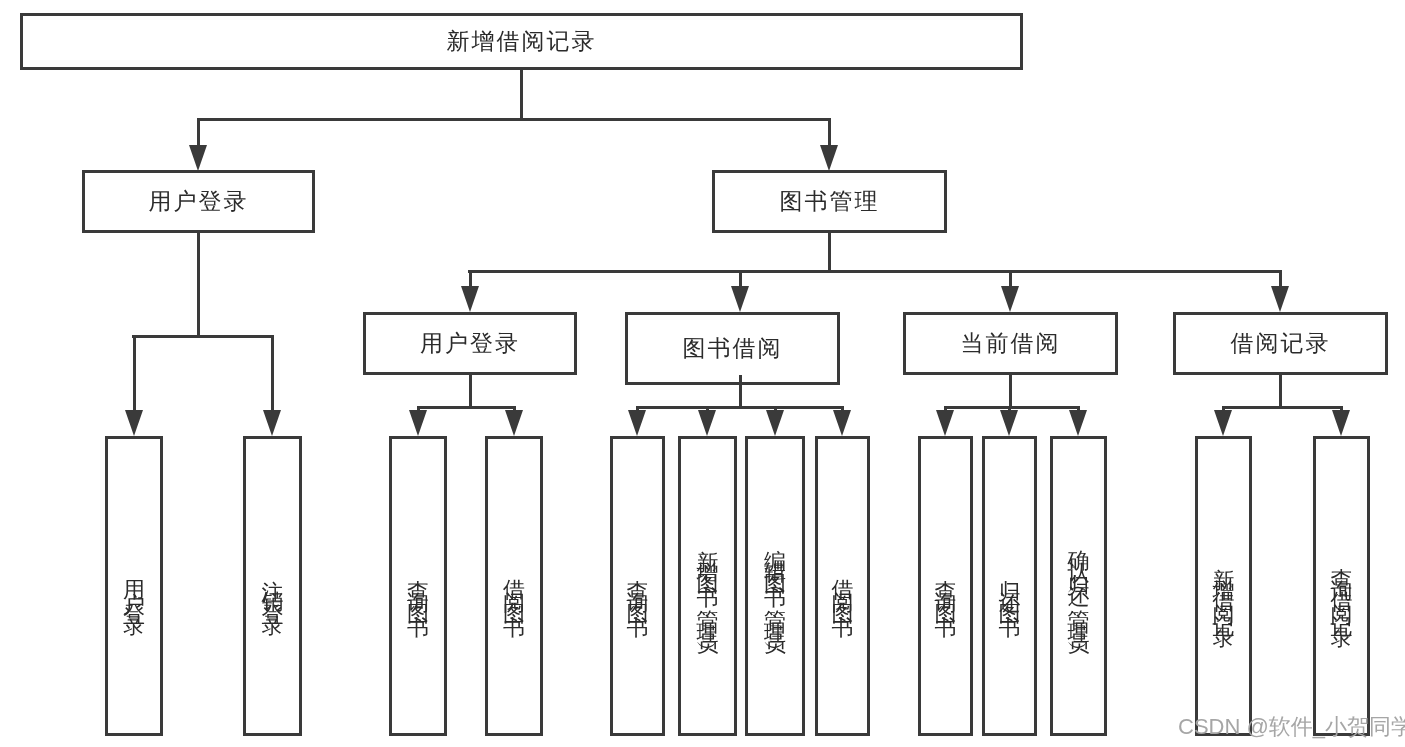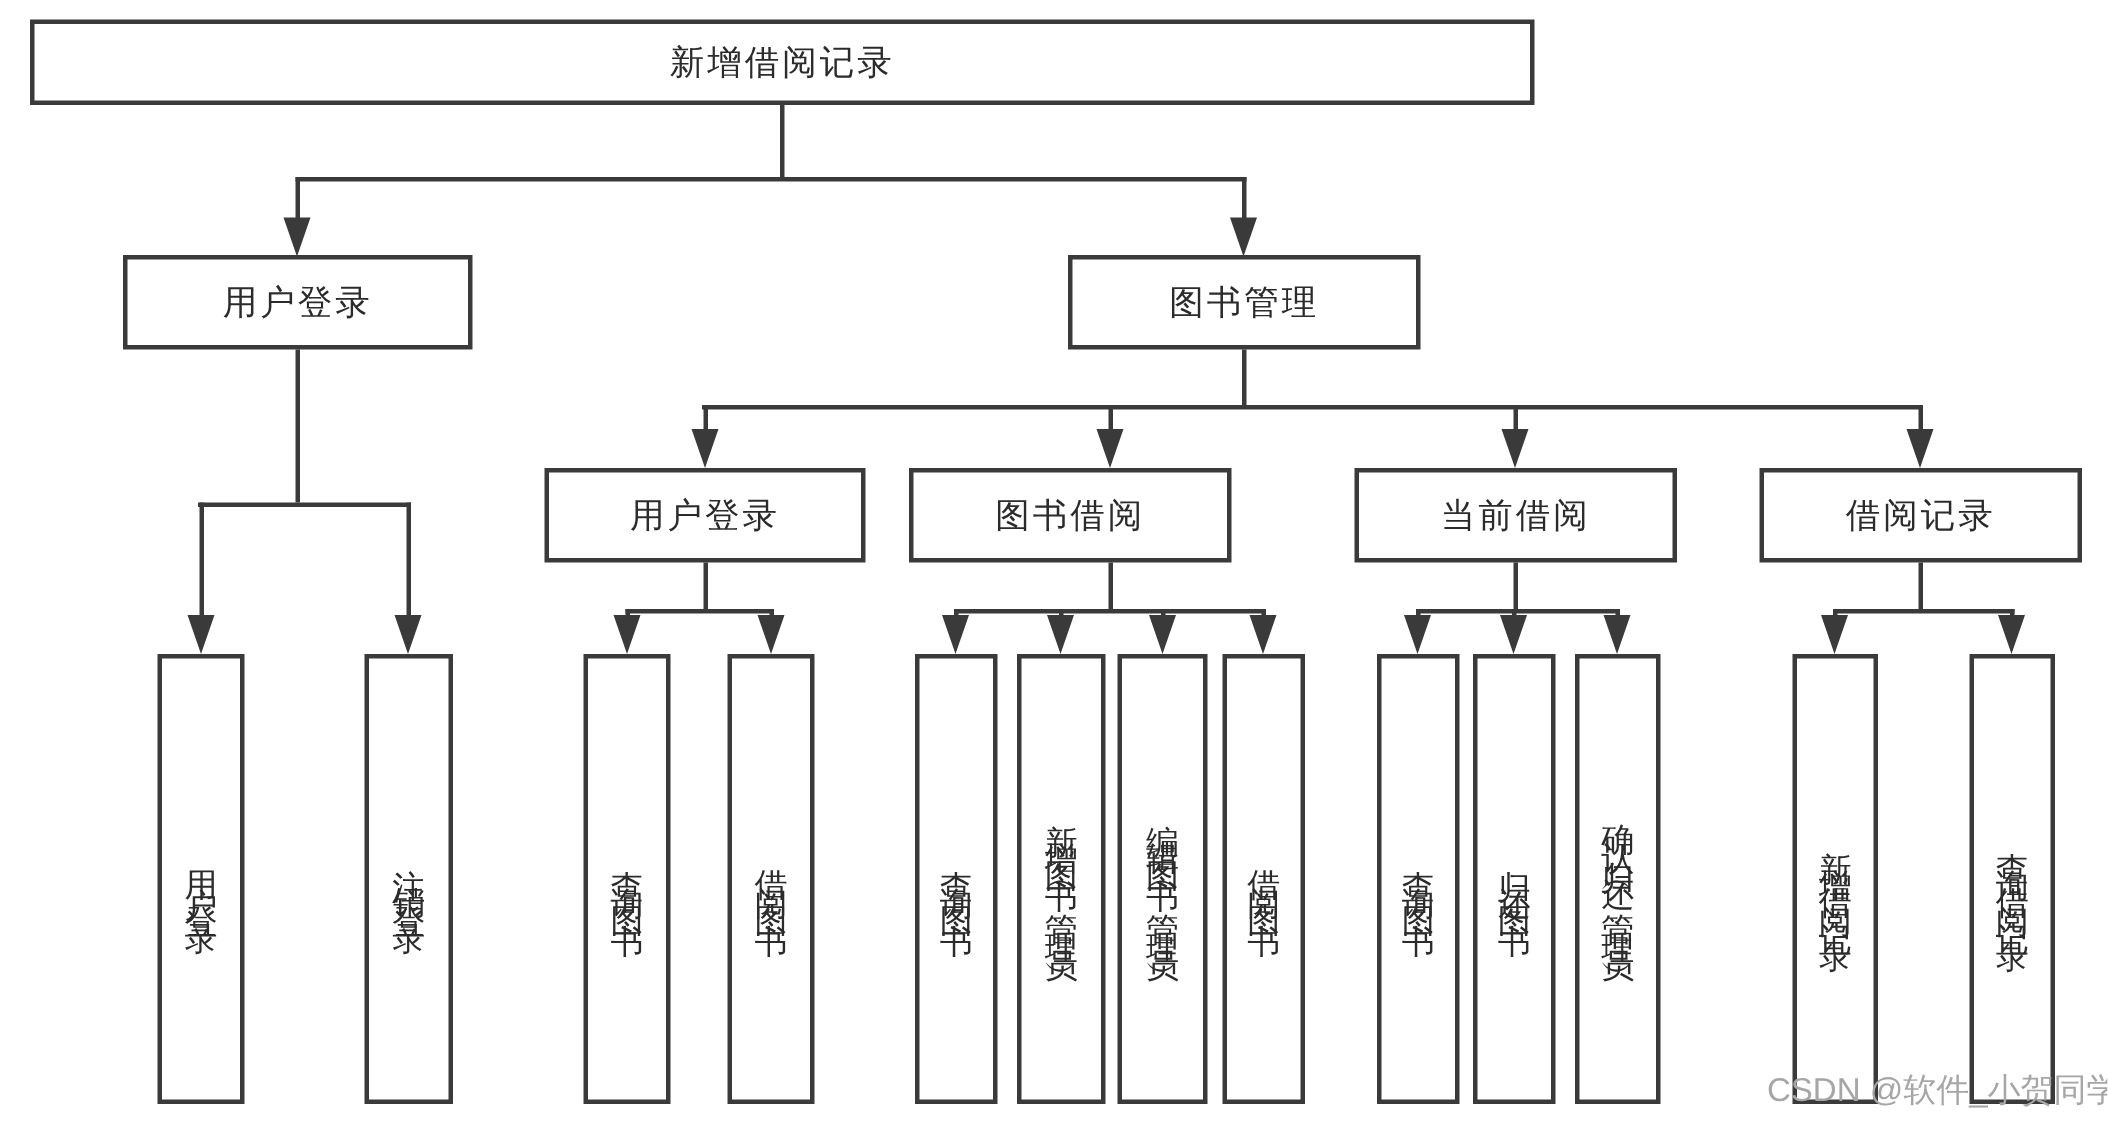--- a/index.html
+++ b/index.html
@@ -70,21 +70,21 @@
   <div class="box" style="left:82px;top:170px;width:233px;height:63px;">
     <span class="hlabel">用户登录</span>
   </div>
   <div class="box" style="left:712px;top:170px;width:235px;height:63px;">
     <span class="hlabel">图书管理</span>
   </div>
 
   <div class="box" style="left:363px;top:312px;width:214px;height:63px;">
     <span class="hlabel">用户登录</span>
   </div>
-  <div class="box" style="left:606px;top:312px;width:215px;height:63px;">
+  <div class="box" style="left:625px;top:312px;width:215px;height:73px;">
     <span class="hlabel">图书借阅</span>
   </div>
   <div class="box" style="left:1173px;top:312px;width:215px;height:63px;">
     <span class="hlabel">借阅记录</span>
   </div>
   <div class="box" style="left:903px;top:312px;width:215px;height:63px;">
     <span class="hlabel">当前借阅</span>
   </div>
 
   <div class="box" style="left:105px;top:436px;width:58px;height:300px;">

